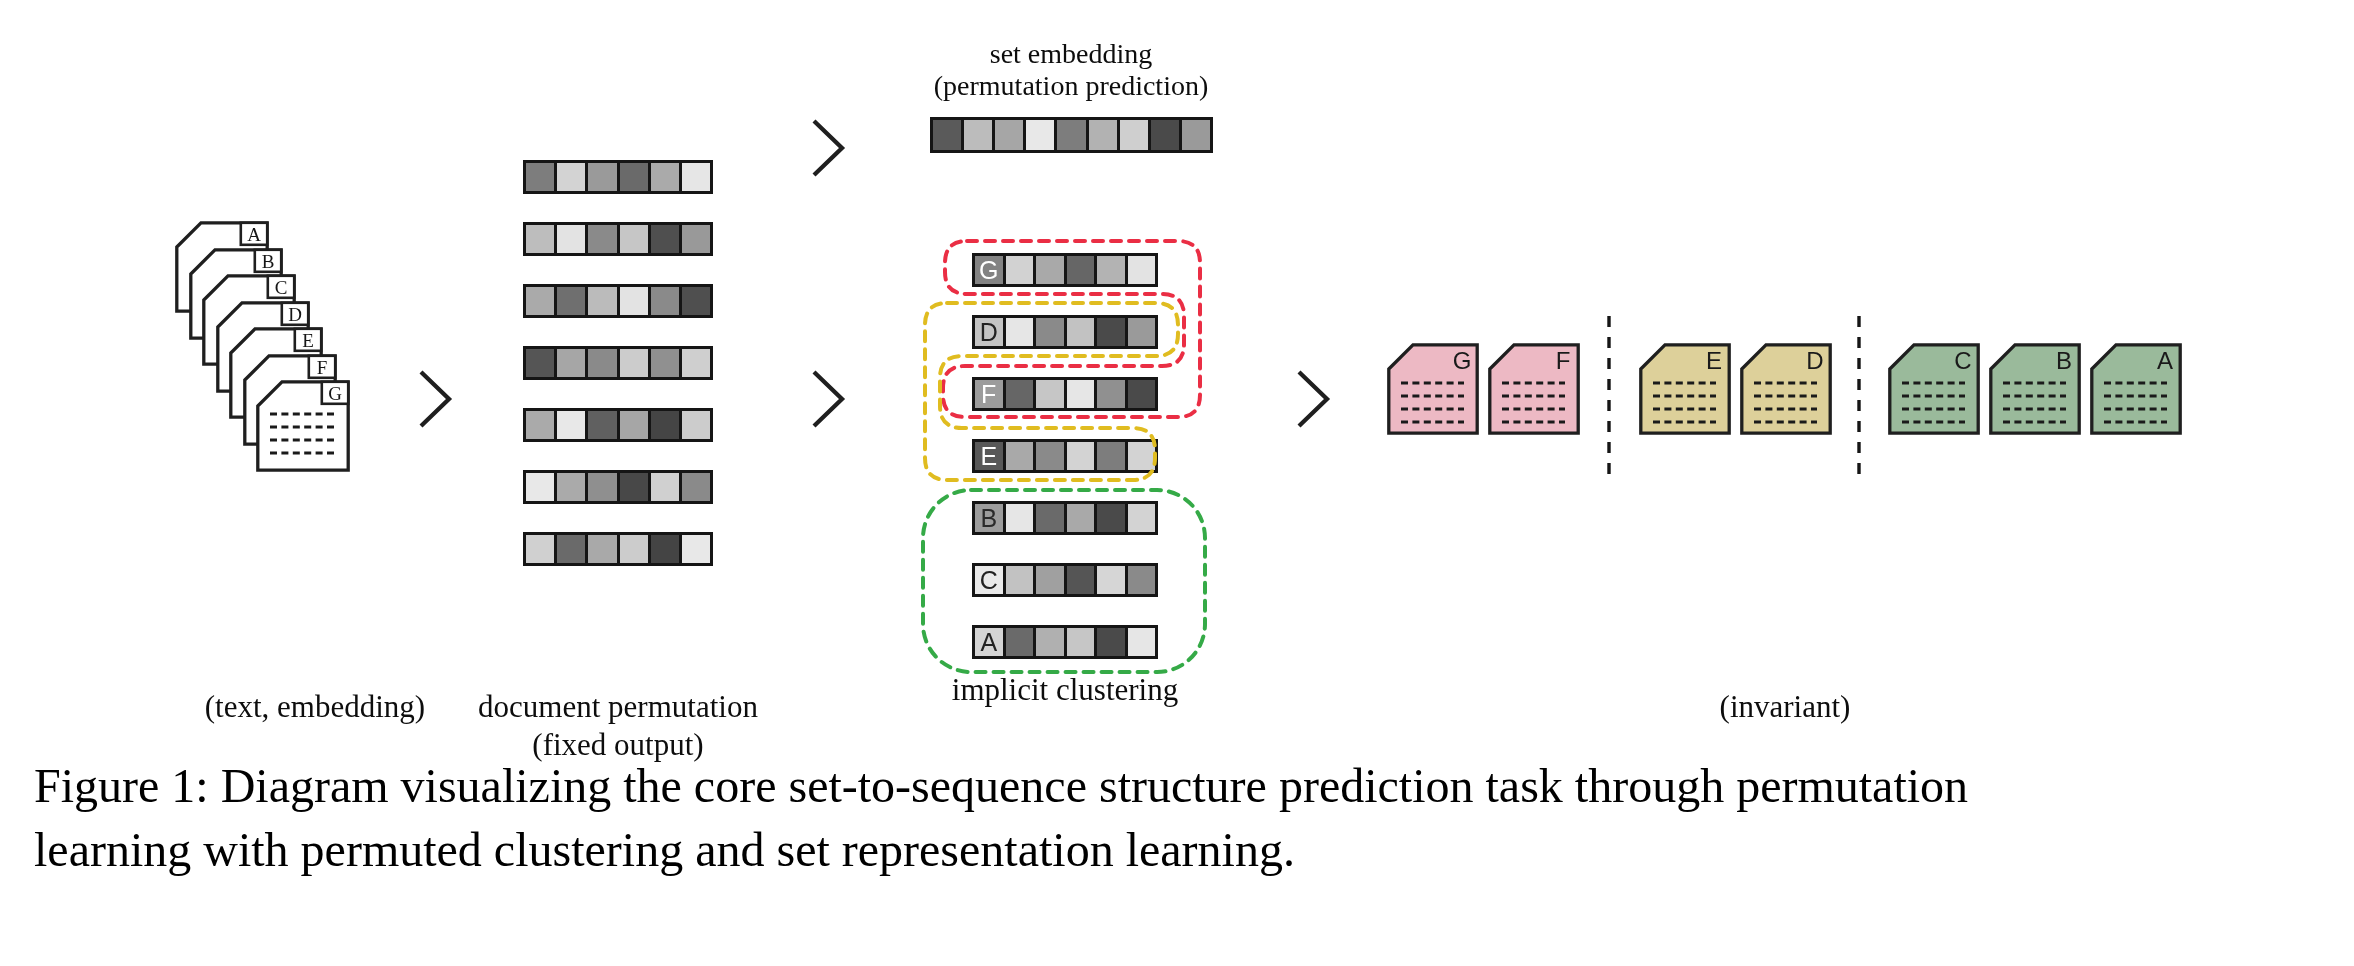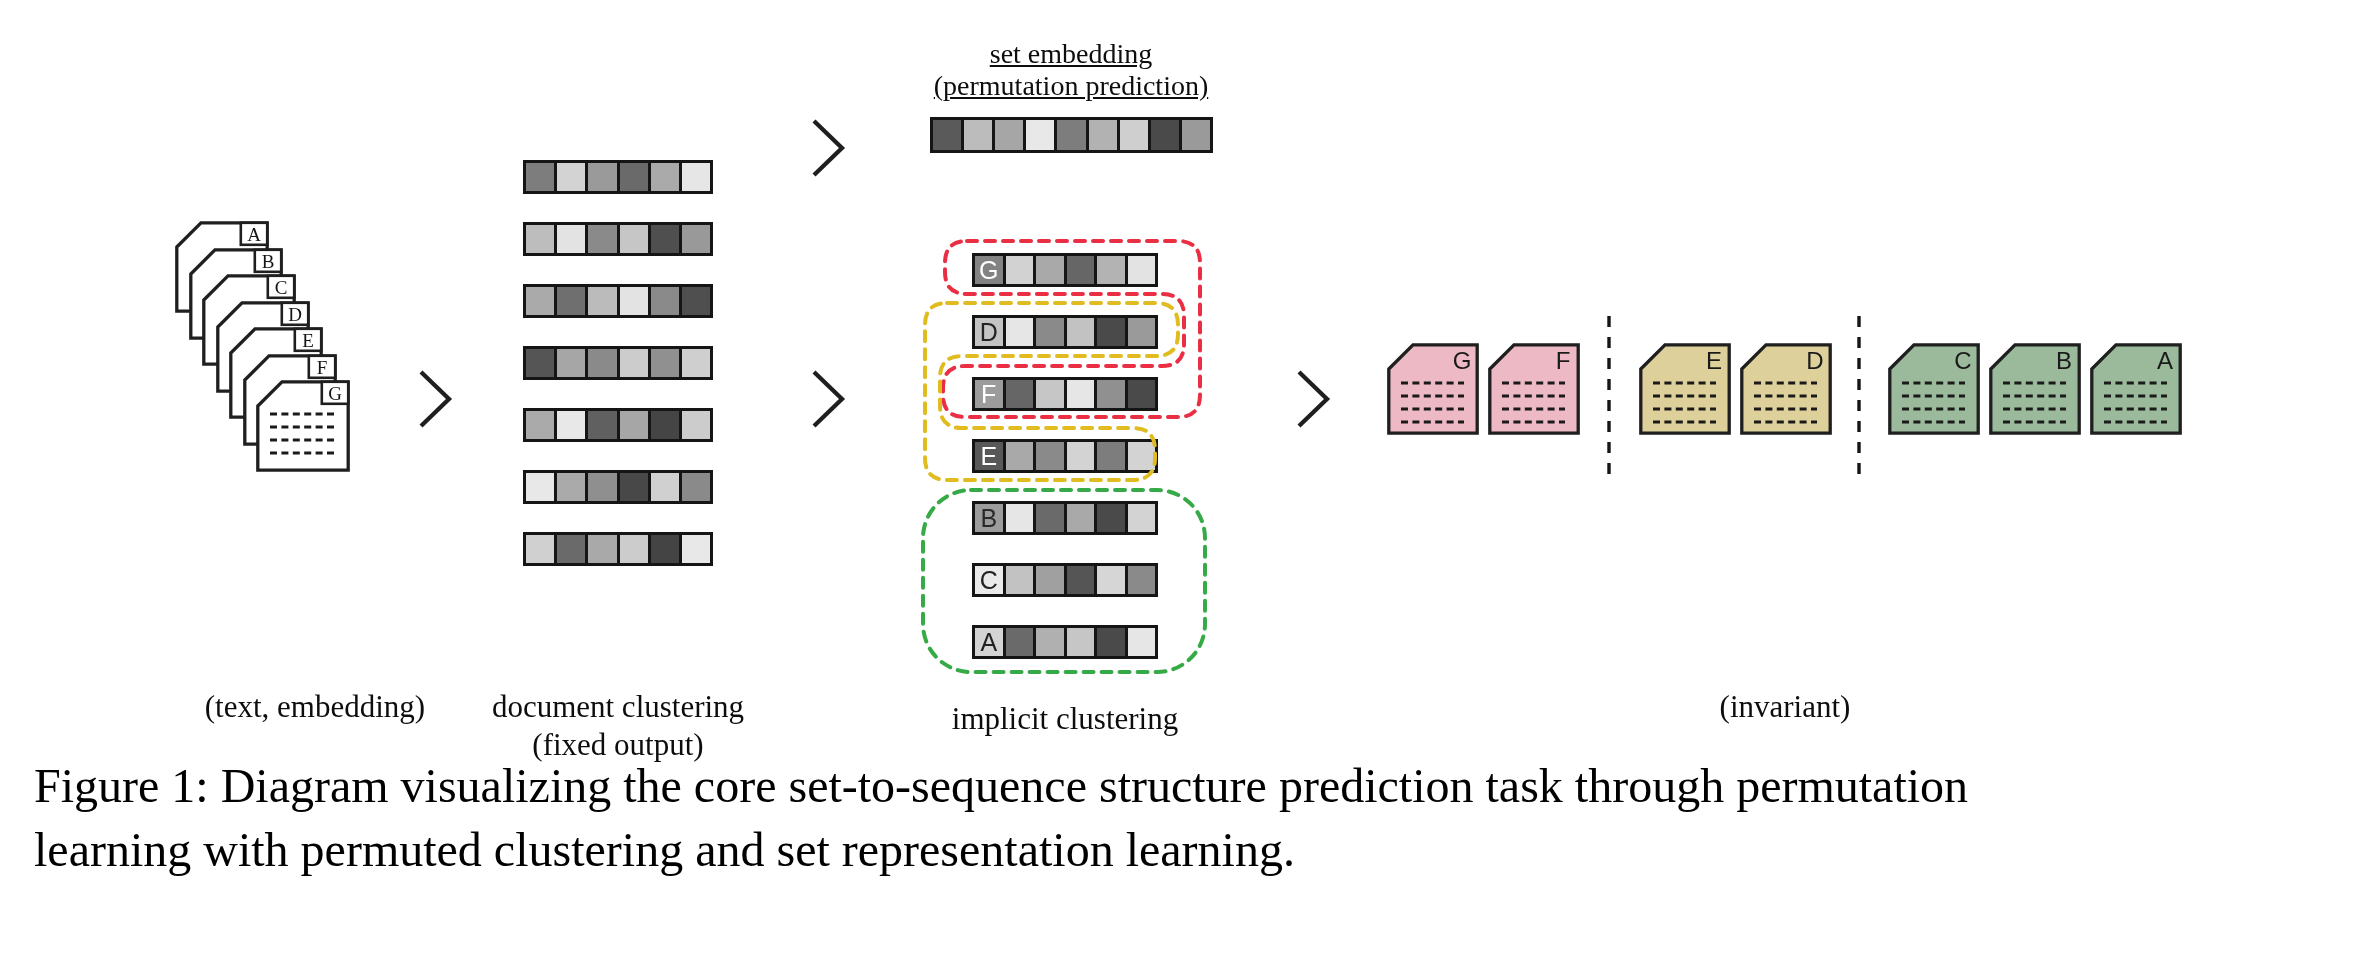--- a/index.html
+++ b/index.html
@@ -1,20 +1,20 @@
 <!DOCTYPE html>
 <html><head>
 <meta charset="utf-8">
 <style>
   html,body{margin:0;padding:0;background:#ffffff;}
   .canvas{position:relative;width:2354px;height:966px;background:#ffffff;
           font-family:"Liberation Serif",serif;color:#111;overflow:hidden;}
   .abs{position:absolute;}
   .collabel{position:absolute;width:420px;text-align:center;font-size:31px;line-height:38px;color:#0d0d0d;}
-  .setlabel{position:absolute;width:320px;text-align:center;font-size:28px;line-height:32px;color:#0d0d0d;text-decoration:underline;}
+  .setlabel{position:absolute;width:320px;text-align:center;font-size:28px;line-height:32px;color:#0d0d0d;}
   .cellrow{position:absolute;display:flex;gap:3px;background:#151515;border:3px solid #151515;box-sizing:border-box;}
   .cell{flex:1;}
   .lettercell{display:flex;align-items:center;justify-content:center;
               font-family:"Liberation Sans",sans-serif;font-size:25px;font-weight:500;}
   .caption{position:absolute;font-size:48px;line-height:64px;color:#000;}
   svg{display:block;}
 </style>
 </head>
 <body>
 
@@ -22,24 +22,24 @@
 
   <div class="setlabel" style="left:911px;top:38px">
     <div>set embedding</div>
     <div>(permutation prediction)</div>
   </div>
 
   <div class="collabel" style="left:105px;top:688px">
     <div>(text, embedding)</div>
   </div>
   <div class="collabel" style="left:408px;top:688px">
-    <div>document clustering</div>
+    <div>document permutation</div>
     <div>(fixed output)</div>
   </div>
-  <div class="collabel" style="left:855px;top:700px">
+  <div class="collabel" style="left:855px;top:671px">
     <div>implicit clustering</div>
   </div>
   <div class="collabel" style="left:1575px;top:688px">
     <div>(invariant)</div>
   </div>
 
   <div class="caption" style="left:34px;top:754px">
     <div>Figure 1: Diagram visualizing the core set-to-sequence structure prediction task through permutation</div>
     <div>learning with permuted clustering and set representation learning.</div>
   </div>

